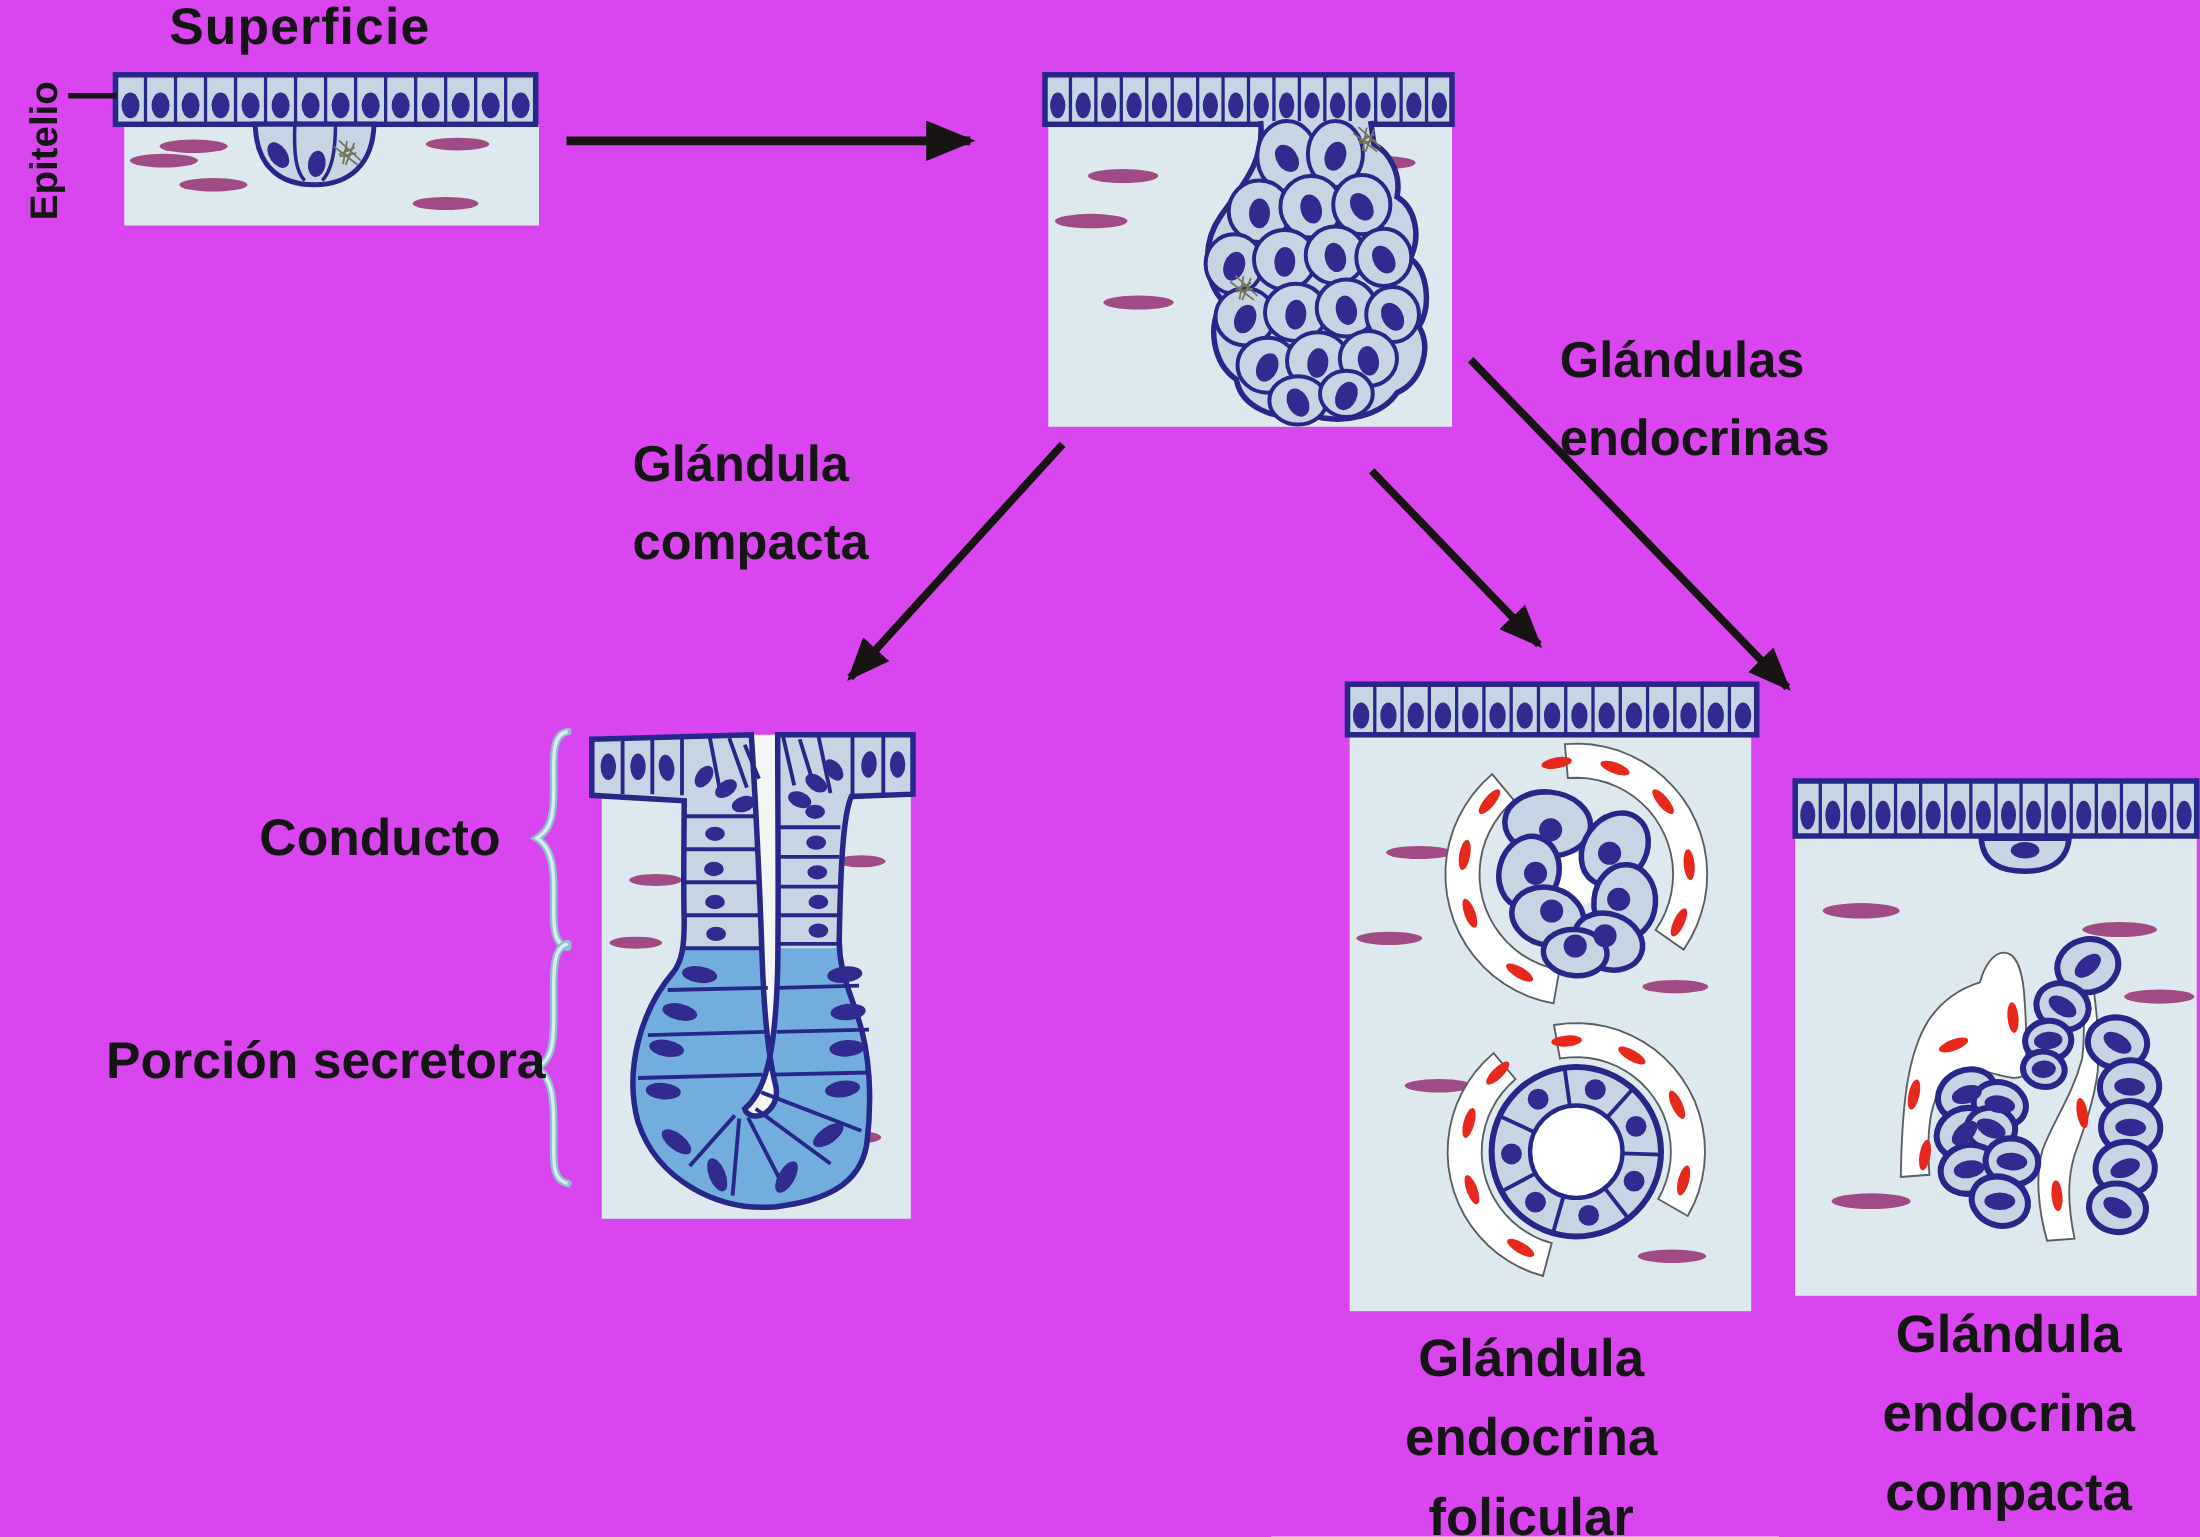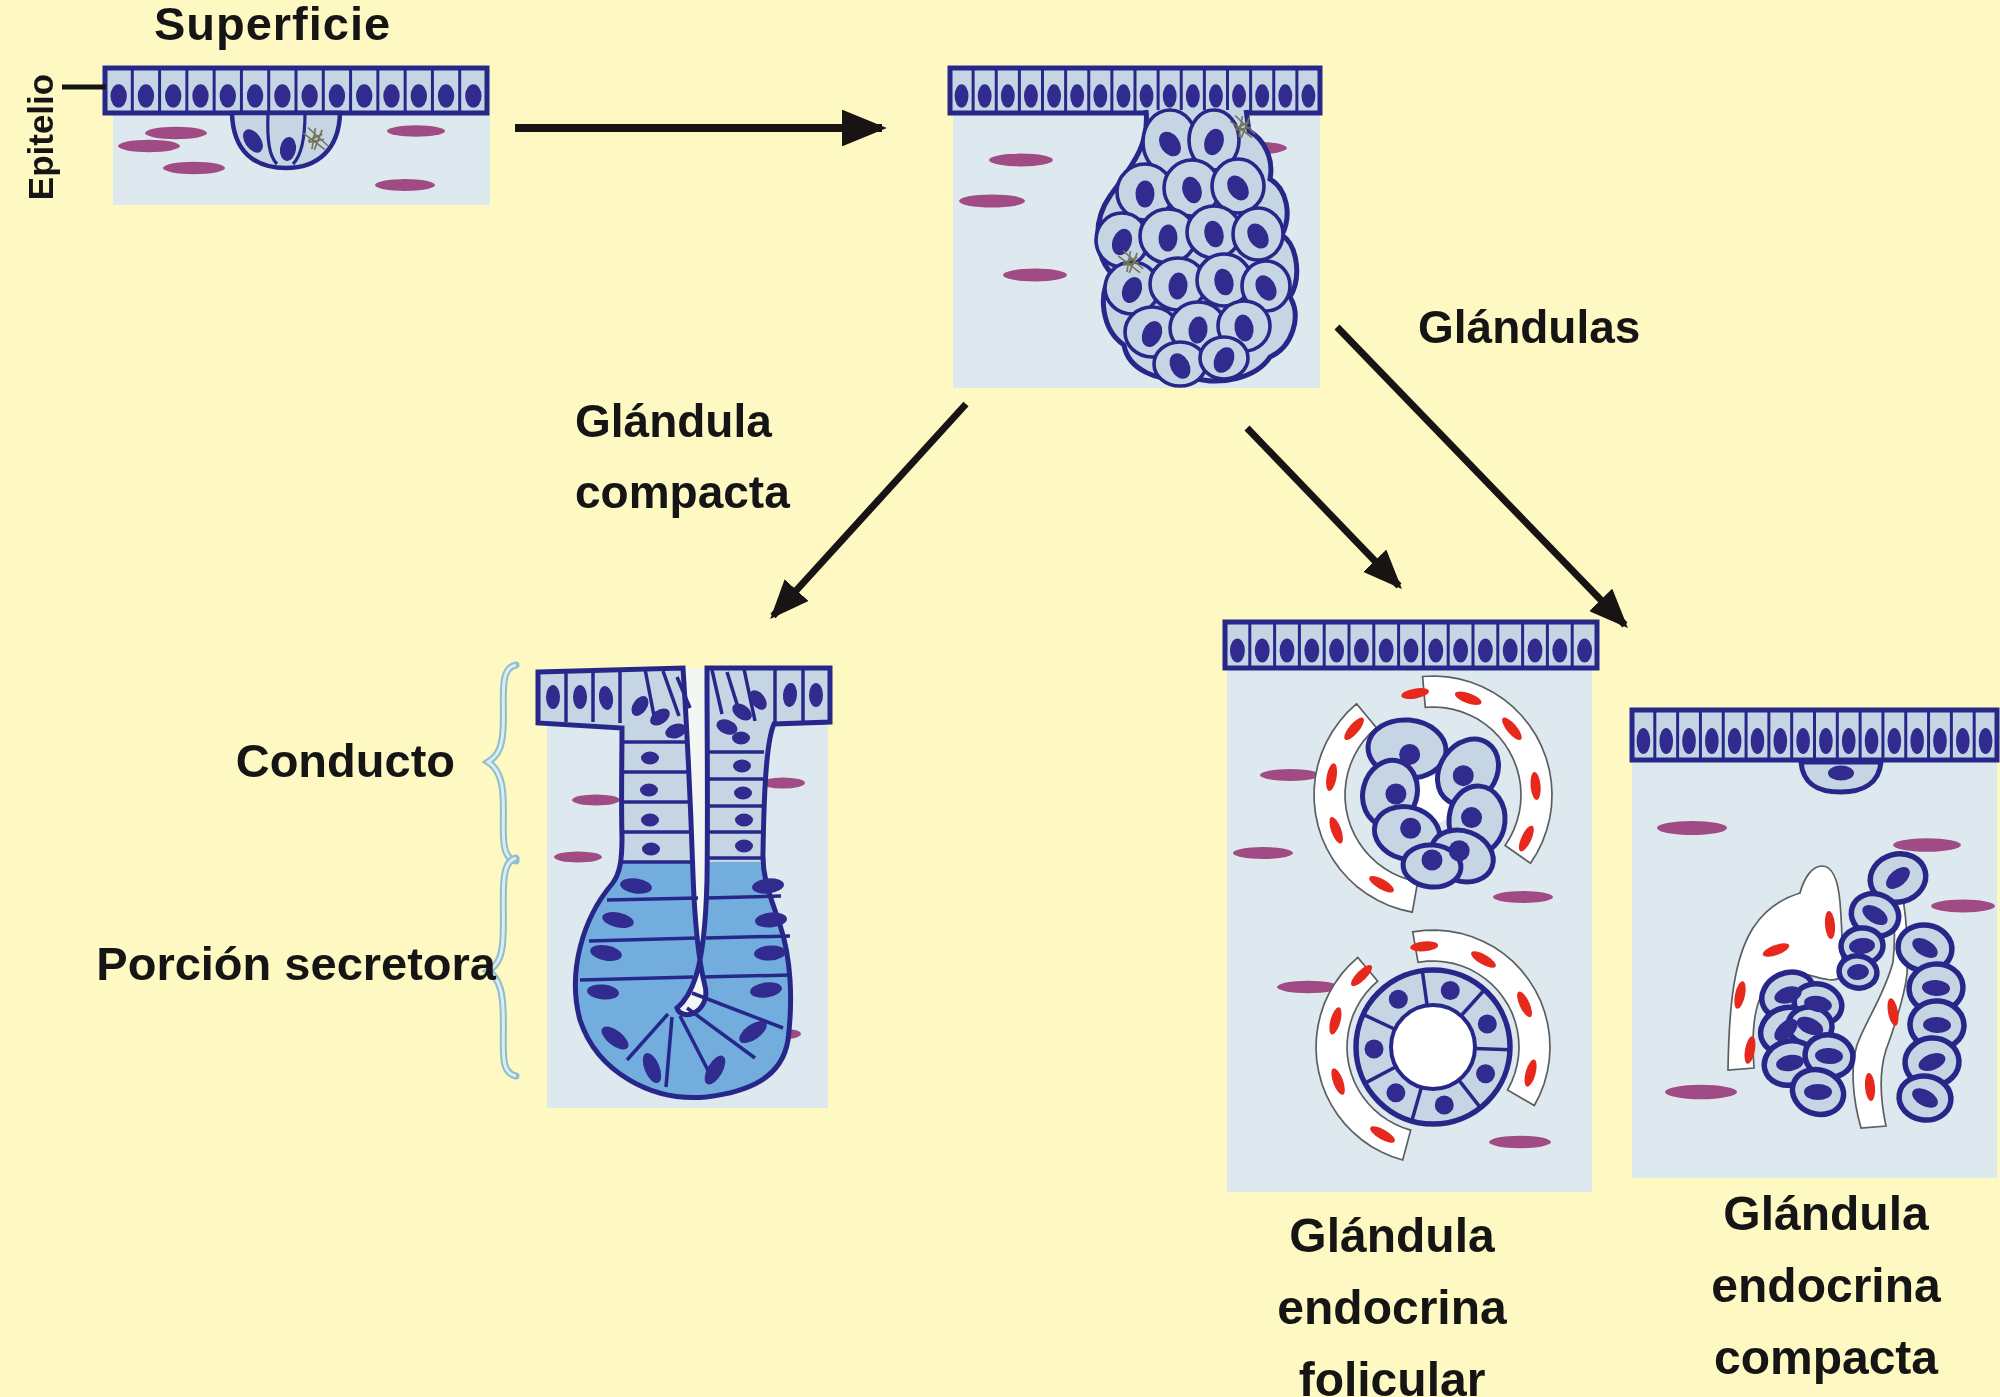--- a/index.html
+++ b/index.html
@@ -1,16 +1,16 @@
 <!DOCTYPE html>
 <html style="--c-text: #151515; --c-arrow: #181414; --c-cell-fill: #c6d5e3; --c-outline: #27278a; --c-nucleus: #312a8f; --c-tissue: #dde9ee; --c-secretory: #72adde; --c-lumen: #f3f6f3; --c-fibroblast: #a14b85; --c-rbc: #e6291c; --c-capillary: #5b5f63; --c-brace: #8fbfcb; --c-brace-hl: #d9edf3; --c-mitotic: #75755a; --c-white: #ffffff;"><head>
 <meta charset="utf-8">
 <style>
   html,body{margin:0;padding:0;background:#fff;}
-  .stage{position:relative;width:2000px;height:1397px;background:#fef9c3;overflow:hidden;
+  .stage{position:relative;width:2000px;height:1397px;background:#d946ef;overflow:hidden;
          font-family:"Liberation Sans",sans-serif;}
   svg{position:absolute;left:0;top:0;}
   .lbl{position:absolute;font-weight:700;color:var(--c-text,#151515);white-space:nowrap;}
   .title{font-size:47px;letter-spacing:1px;}
   .big{font-size:46px;line-height:71px;text-align:left;white-space:normal;}
   .big3{font-size:48px;line-height:72px;text-align:center;white-space:normal;}
   .mid{font-size:30px;}
   .side{font-size:35px;transform:rotate(-90deg);transform-origin:center center;text-align:center;}
   .ra{text-align:right;font-size:47px;}
 </style>
@@ -433,20 +433,21 @@
   <div class="lbl side" style="left:-45px;top:117px;width:172px;">Epitelio</div>
 
 
   <div class="lbl big" style="left:575px;top:386px;width:300px;">
     <div>Glándula</div>
     <div>compacta</div>
   </div>
 
   <div class="lbl big" style="left:1418px;top:292px;width:330px;">
     <div>Glándulas</div>
+    <div>endocrinas</div>
   </div>
 
   <div class="lbl ra" style="left:150px;top:733px;width:305px;">Conducto</div>
 
   <div class="lbl ra" style="left:0px;top:936px;width:461px;padding-left:35px;">Porción secretora</div>
 
   <div class="lbl big3" style="left:1227px;top:1200px;width:330px;">
     <div>Glándula</div>
     <div>endocrina</div>
     <div>folicular</div>

